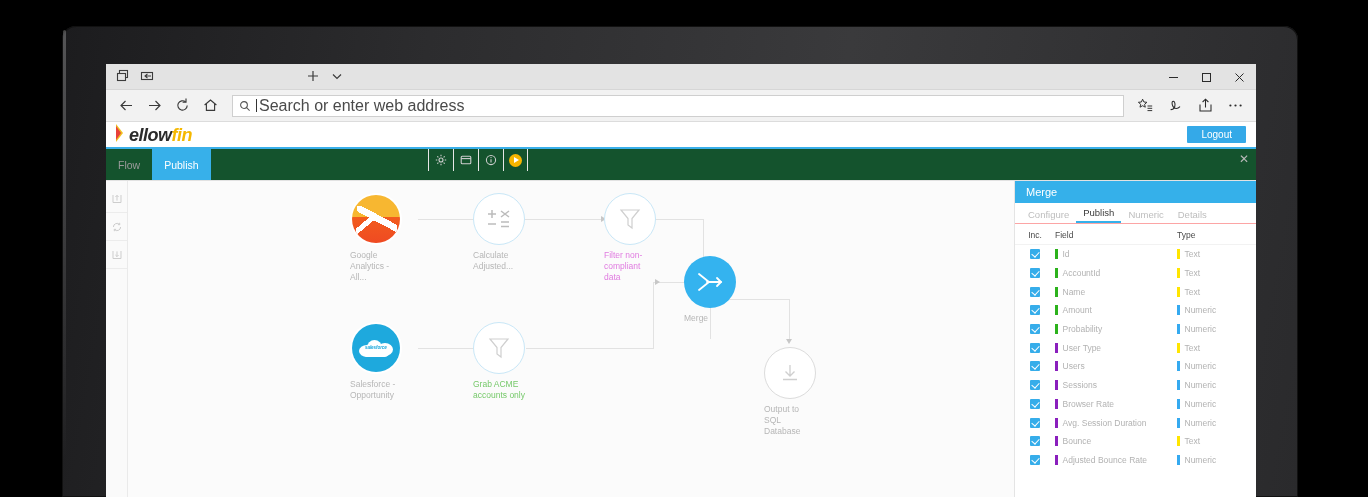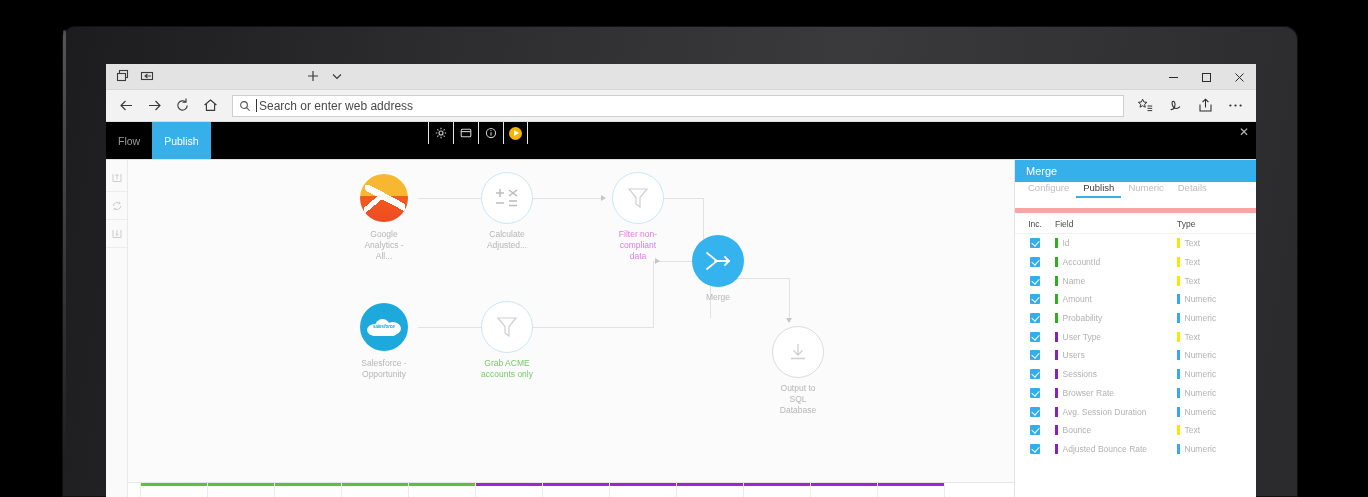--- a/index.html
+++ b/index.html
@@ -35,41 +35,41 @@
 
   
   .navbar { height:32px; background:#f2f2f2; display:flex; align-items:center;
             padding:0 6px; border-bottom:1px solid #dcdcdc; }
   .navbtn { width:28px; height:28px; display:flex; align-items:center; justify-content:center;
             color:#2b2b2b; }
   .addr { flex:1; height:22px; margin:0 6px 0 8px; background:#fff; border:1px solid #cfcfcf;
           display:flex; align-items:center; padding:0 6px; }
   .addr .mag { color:#555; margin-right:5px; display:flex; }
   .caret { width:1px; height:13px; background:#333; margin-right:2px; }
-  .addr .ph { font-size:12px; color:#4a4a4a; }
+  .addr .ph { font-size:16px; color:#4a4a4a; }
   .navicons { display:flex; align-items:center; }
   .navicons .navbtn { width:30px; }
 
   
   .appbar { height:27px; background:#fff; display:flex; align-items:center;
             padding:0 10px; position:relative; border-bottom:2px solid #3ab0ea; }
   .logo { display:flex; align-items:baseline; }
   .ymark { position:relative; width:13px; height:17px; margin-right:0px; }
   .ymark:before{content:"";position:absolute;left:0;top:0;width:0;height:0;
     border-left:7px solid #f0c020;border-top:9px solid transparent;border-bottom:9px solid transparent;}
   .ymark:after{content:"";position:absolute;left:0;top:2px;width:0;height:0;
     border-left:5px solid #e8413a;border-top:7px solid transparent;border-bottom:7px solid transparent;}
   .ytxt { font-size:18px; font-weight:bold; font-style:italic; letter-spacing:-.5px; }
   .ytxt .d { color:#2b2b2b; }
   .ytxt .y { color:#f5b800; }
   .logout { position:absolute; right:10px; top:4px; background:#34a9e8; color:#fff;
             font-size:10px; padding:3px 14px; border:none; border-radius:1px; }
 
   
-  .subbar { height:38px; background:#000000; display:flex; align-items:stretch;
+  .subbar { height:32px; background:#14532d; display:flex; align-items:stretch;
             border-bottom:1px solid #e2e2e2; position:relative; }
   .ftab { font-size:10.5px; color:#9b9b9b; display:flex; align-items:center; padding:0 12px; }
   .ftab.active { background:#37b0ea; color:#fff; }
   .tools { position:absolute; left:322px; top:0; height:22px; display:flex; }
   .tool { width:25px; height:22px; display:flex; align-items:center; justify-content:center;
           border-left:1px solid #e6e6e6; }
   .tool:last-child{border-right:1px solid #e6e6e6;}
   .playbtn { width:13px; height:13px; border-radius:50%; background:#f7b500;
              display:flex; align-items:center; justify-content:center; }
   .playbtn:after{content:"";border-left:5px solid #fff;border-top:3.5px solid transparent;
@@ -80,21 +80,21 @@
   .body { position:relative; height:384px; background:#fbfbfb; display:flex; }
 
   
   .rail { width:22px; background:#fafafa; border-right:1px solid #eaeaea; padding-top:4px;}
   .railbtn { height:28px; display:flex; align-items:center; justify-content:center;
              border-bottom:1px solid #ececec; color:#c9c9c9; }
 
   
   .canvas { flex:1; position:relative; background:#fbfbfb; overflow:hidden; }
 
-  .node { position:absolute; width:52px; text-align:center;margin-left:8px; }
+  .node { position:absolute; width:52px; text-align:left; }
   .circle { width:52px; height:52px; border-radius:50%; display:flex;
             align-items:center; justify-content:center; background:#fff; }
   .circle.ring { border:1.5px solid #c9e7f7; }
   .circle.ringg { border:1.5px solid #dcdcdc; }
   .nlabel { margin-top:5px; font-size:8.5px; line-height:11px; color:#b6b6b6; }
   .nlabel.pink { color:#e07be0; }
   .nlabel.green { color:#76c96a; }
 
   .ga-ic { width:48px;height:48px;border-radius:50%;overflow:hidden;position:relative;
            background:linear-gradient(180deg,#f7b731 0%,#f7b731 46%,#f25c1e 46%,#ef4a22 100%); }
@@ -135,22 +135,22 @@
   .gcol { width:67px; border-right:1px solid #ececec; position:relative; }
   .gcap { height:3px; }
   .gcap.g { background:#5ac336; } .gcap.p { background:#9c27d0; }
   .gh { height:30px; padding:3px 4px 0 4px; border-bottom:1px solid #ececec; position:relative;}
 
   
   .panel { position:absolute; right:0; top:0; width:242px; height:384px;
            background:#fff; border-left:1px solid #e4e4e4; }
   .ptitle { height:22px; background:#35b0ea; color:#fff; font-size:11px;
             display:flex; align-items:center; padding-left:11px; }
-  .ptabs { height:31px; display:flex; align-items:flex-start; padding-left:6px;
-           border-bottom:5px solid #fca5a5; }
+  .ptabs { height:21px; display:flex; align-items:flex-end; padding-left:6px;
+           border-bottom:1px solid #fca5a5; }
   .ptab { font-size:9.5px; color:#bdbdbd; padding:0 7px 3px 7px; }
   .ptab.active { color:#3c3c3c; border-bottom:2px solid #35b0ea; }
   .phead { display:flex; padding:6px 0 4px 0; font-size:8.5px; color:#4a4a4a;
            border-bottom:1px solid #f2f2f2; }
   .c-inc { width:40px; text-align:center; }
   .c-field { width:122px; }
   .c-type { flex:1; }
   .frow { display:flex; align-items:center; height:18.7px; }
   .cb { width:10px;height:10px;background:#36adea;border-radius:1px;margin:0 auto;
         display:flex;align-items:center;justify-content:center;}
@@ -268,20 +268,27 @@
         <div class="navbtn">
           <svg width="17" height="17" viewBox="0 0 17 17">
               <circle cx="3.4" cy="8.5" r="1.1" fill="#2b2b2b"></circle>
               <circle cx="8.5" cy="8.5" r="1.1" fill="#2b2b2b"></circle>
               <circle cx="13.6" cy="8.5" r="1.1" fill="#2b2b2b"></circle>
             </svg>
         </div>
       </div>
     </div>
 
+    <div class="appbar">
+      <div class="logo">
+        <span class="ymark"></span>
+        <span class="ytxt"><span class="d">ellow</span><span class="y">fin</span></span>
+      </div>
+      <button class="logout">Logout</button>
+    </div>
 
     <div class="subbar">
       <div class="ftab">Flow</div>
       <div class="ftab active">Publish</div>
       <div class="tools">
         <div class="tool">
           <svg width="12" height="12" viewBox="0 0 12 12">
               <circle cx="6" cy="6" r="2" fill="none" stroke="#cfcfcf" stroke-width="1.1"></circle>
               <path d="M6 .8 V2.3 M6 9.7 V11.2 M.8 6 H2.3 M9.7 6 H11.2 M2.3 2.3 L3.4 3.4 M8.6 8.6 L9.7 9.7 M9.7 2.3 L8.6 3.4 M3.4 8.6 L2.3 9.7" stroke="#cfcfcf" stroke-width="1.1"></path>
             </svg>

